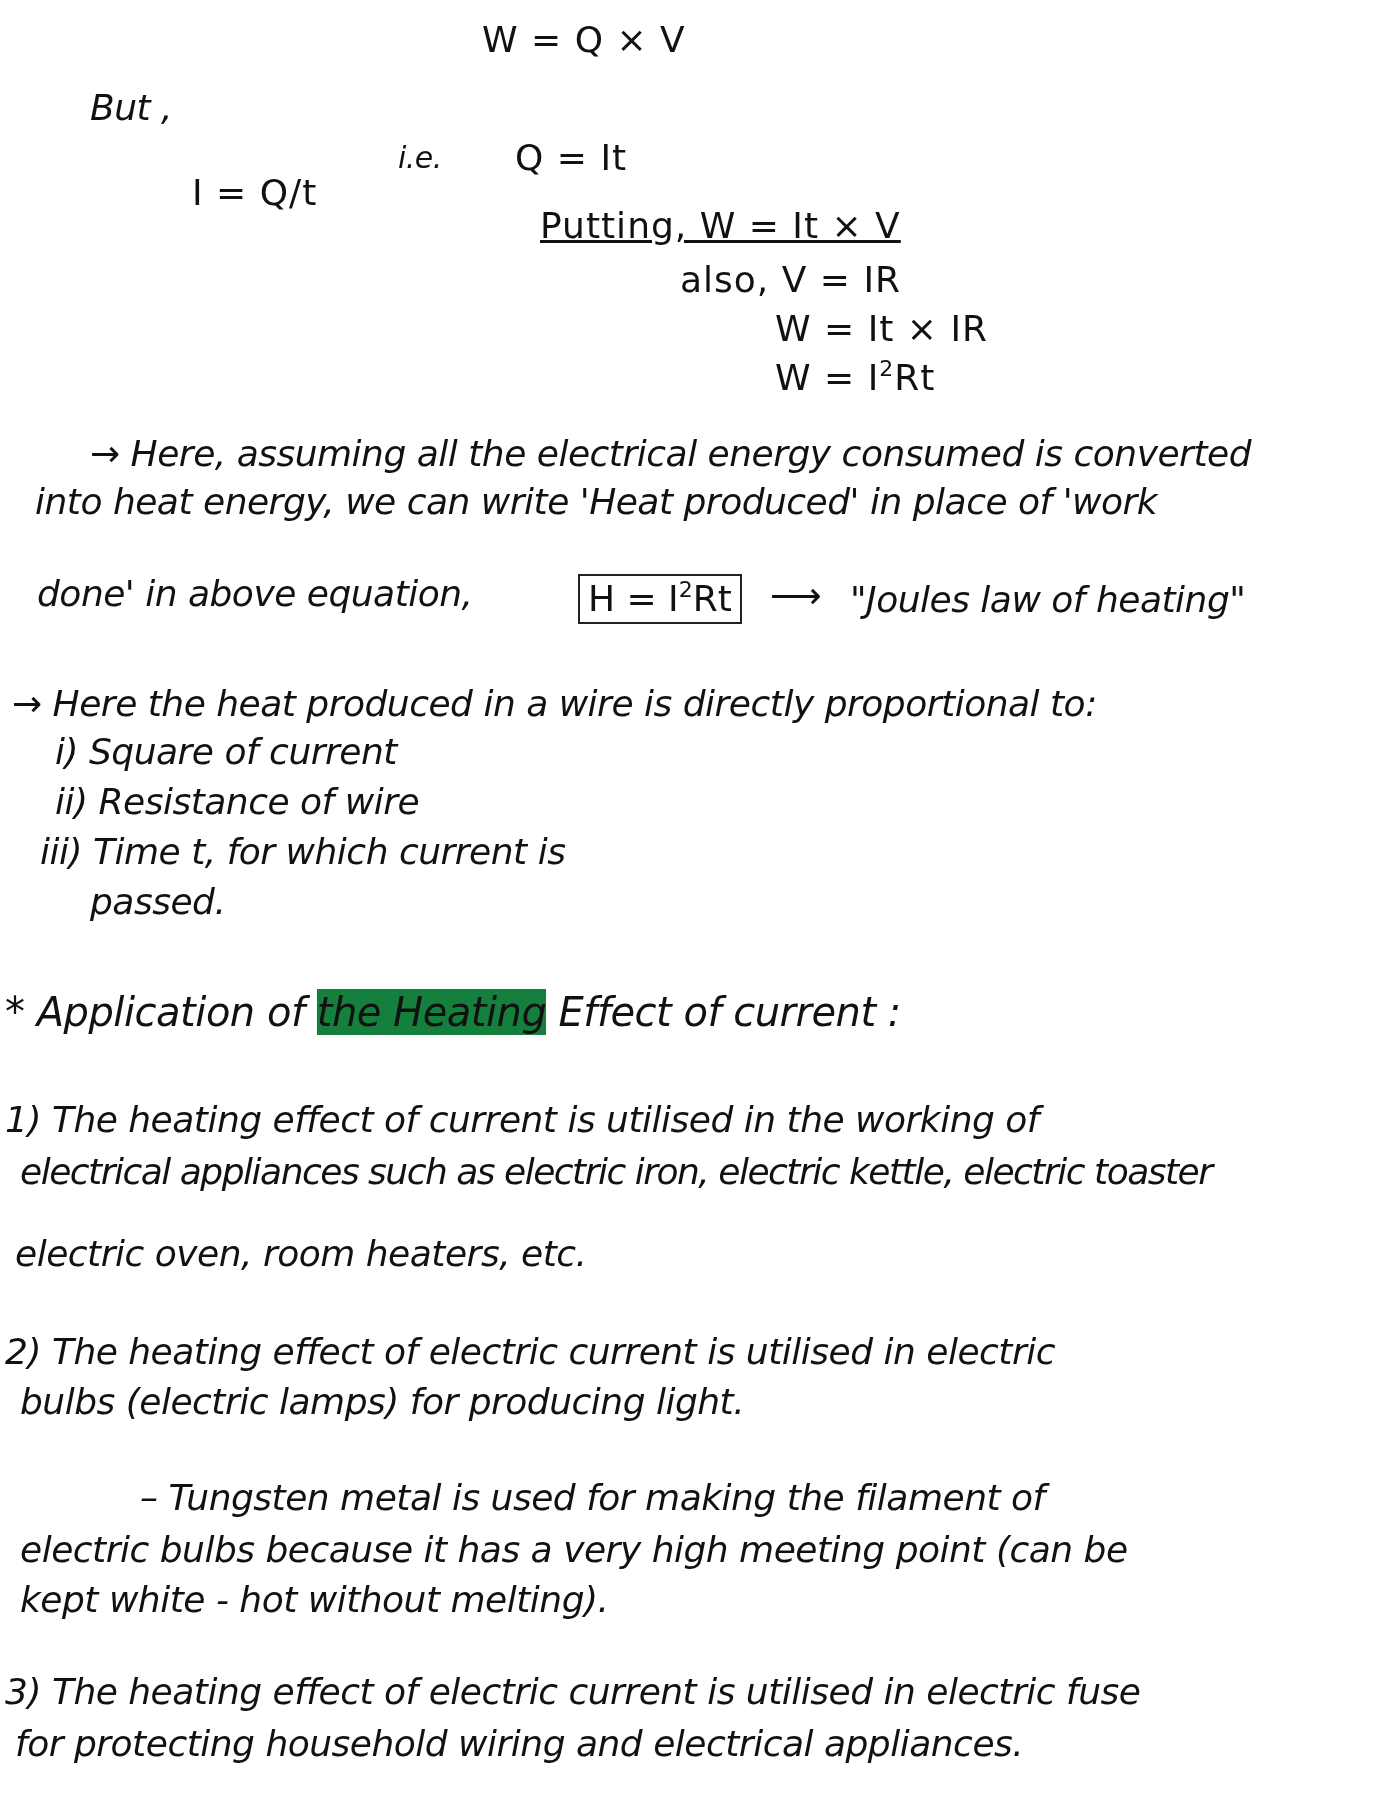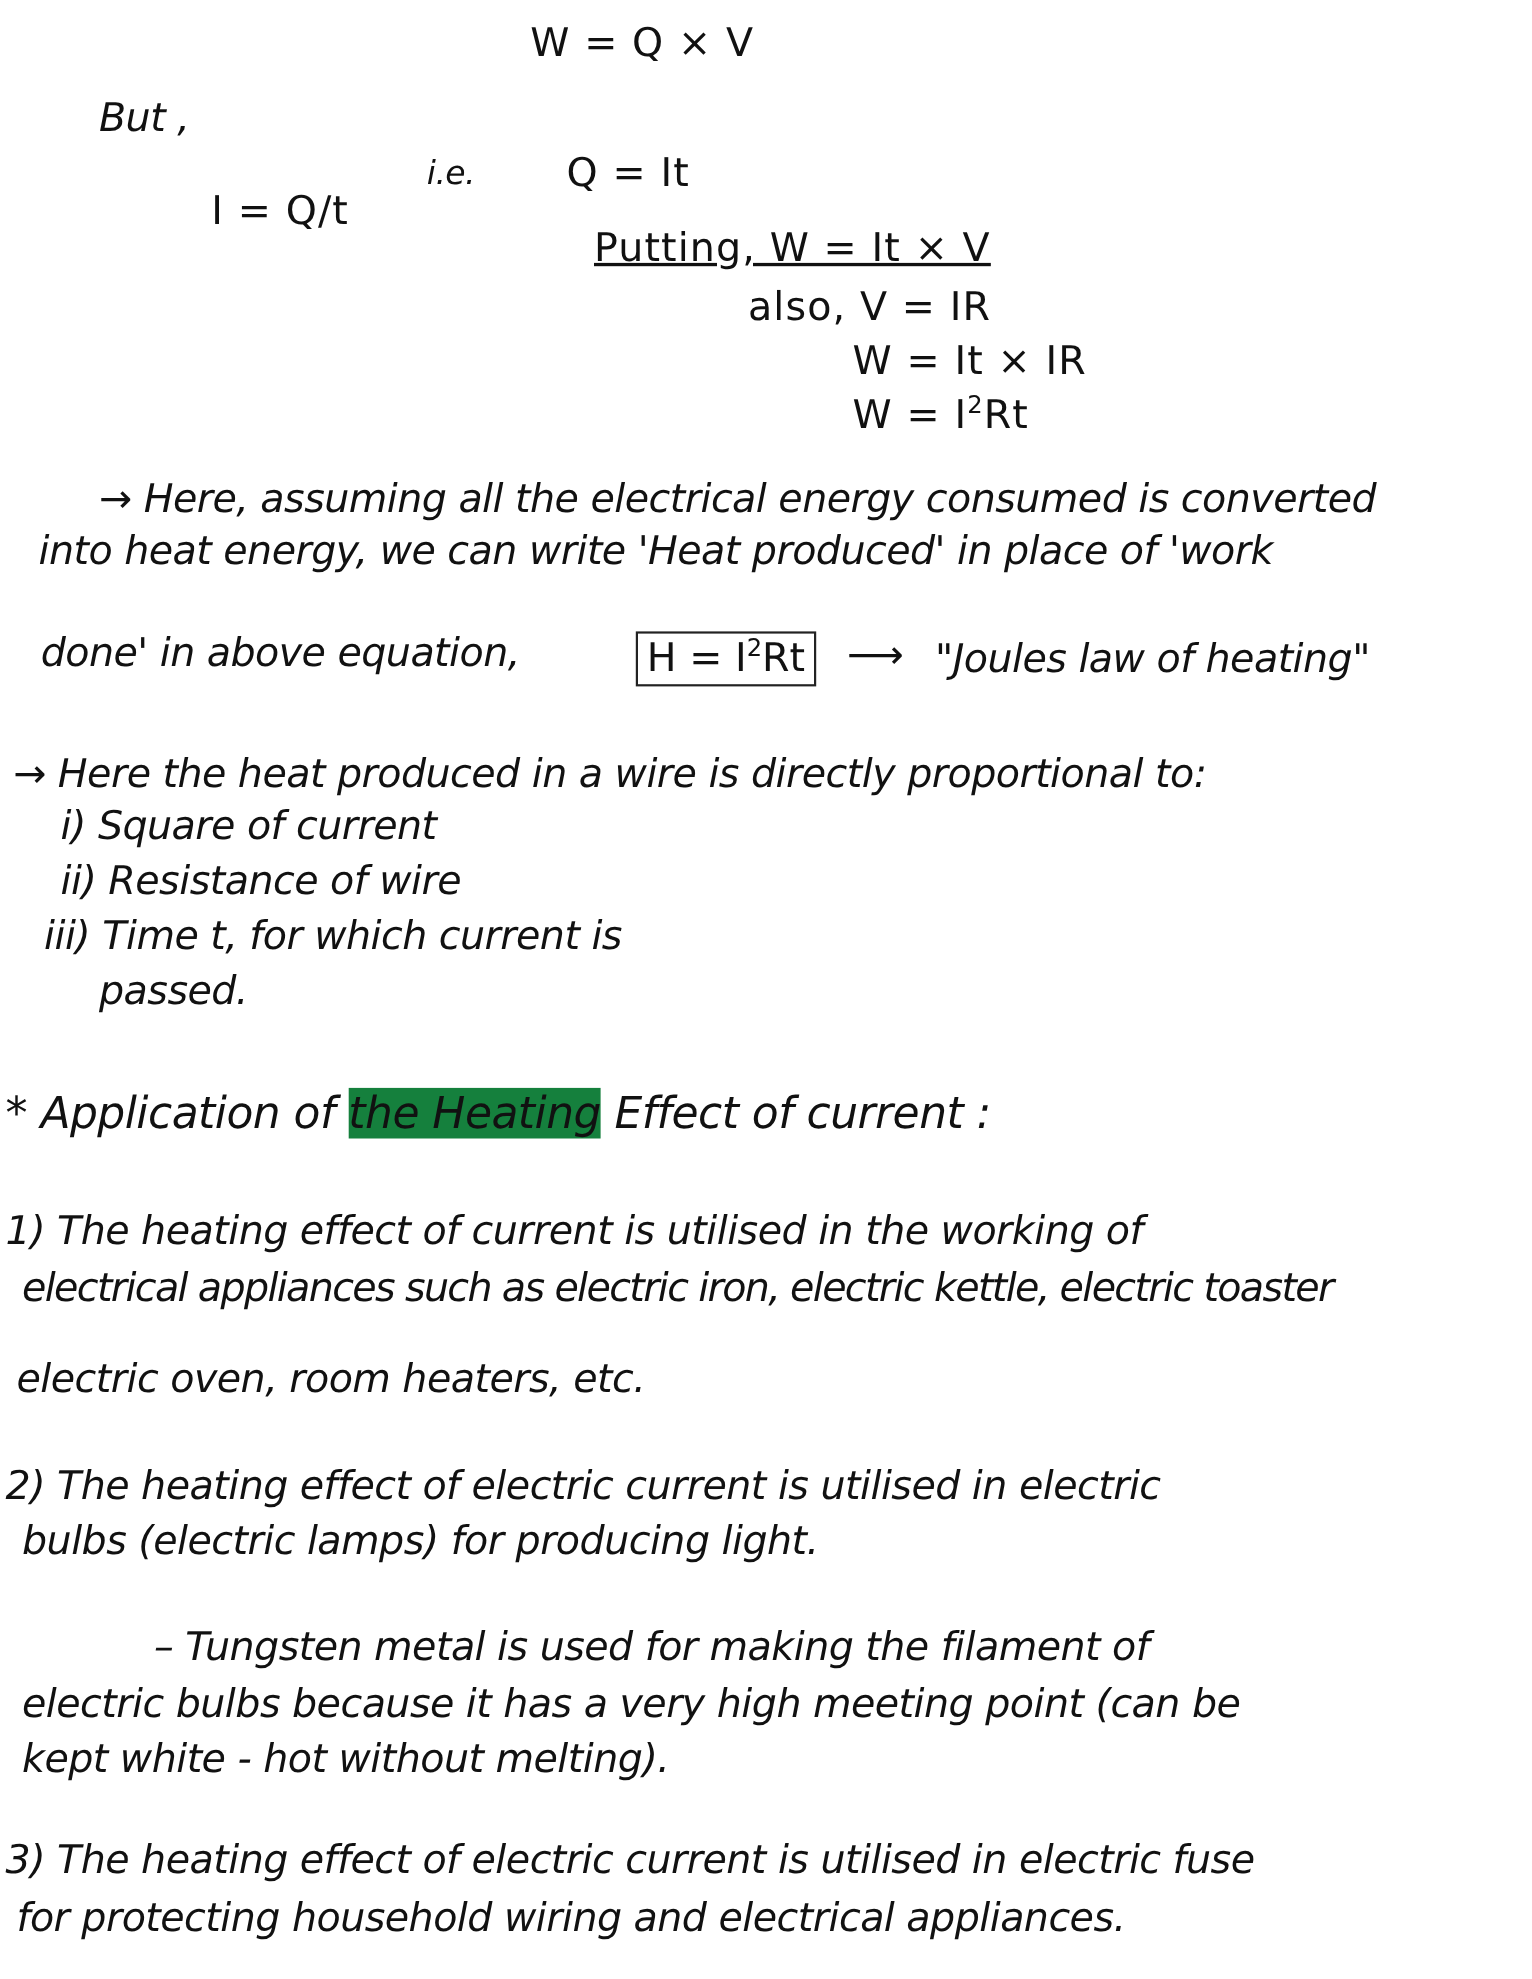--- a/index.html
+++ b/index.html
@@ -21,21 +21,21 @@
   sup { font-size: 22px; vertical-align: 14px; line-height: 0; }
   .hl { background: #15803d; }
   .heading { font-size: 40px; }
 </style>
 </head>
 <body>
 
 <div class="ln eq" style="left:482px; top:18px;">W = Q × V</div>
 <div class="ln" style="left:90px; top:86px;">But ,</div>
 <div class="ln eq" style="left:192px; top:136px;margin-top:35px;">I = Q/t</div>
-<div class="ln" style="left:388px; top:136px; font-size:30px;">i.e.</div>
+<div class="ln" style="left:398px; top:136px; font-size:30px;">i.e.</div>
 <div class="ln eq" style="left:515px; top:136px;">Q = It</div>
 <div class="ln eq" style="left:540px; top:204px;text-decoration:underline;">Putting, W = It × V</div>
 <div class="ln eq" style="left:680px; top:258px;">also,  V = IR</div>
 <div class="ln eq" style="left:775px; top:307px;">W = It × IR</div>
 <div class="ln eq" style="left:775px; top:356px;">
   <span>W = I</span><sup>2</sup><span>Rt</span>
 </div>
 
 <div class="ln" style="left:90px; top:432px; width:1255px;">→ Here, assuming all the electrical energy consumed is converted</div>
 <div class="ln" style="left:35px; top:480px; width:1320px;">into heat energy, we can write 'Heat produced' in place of 'work</div>

